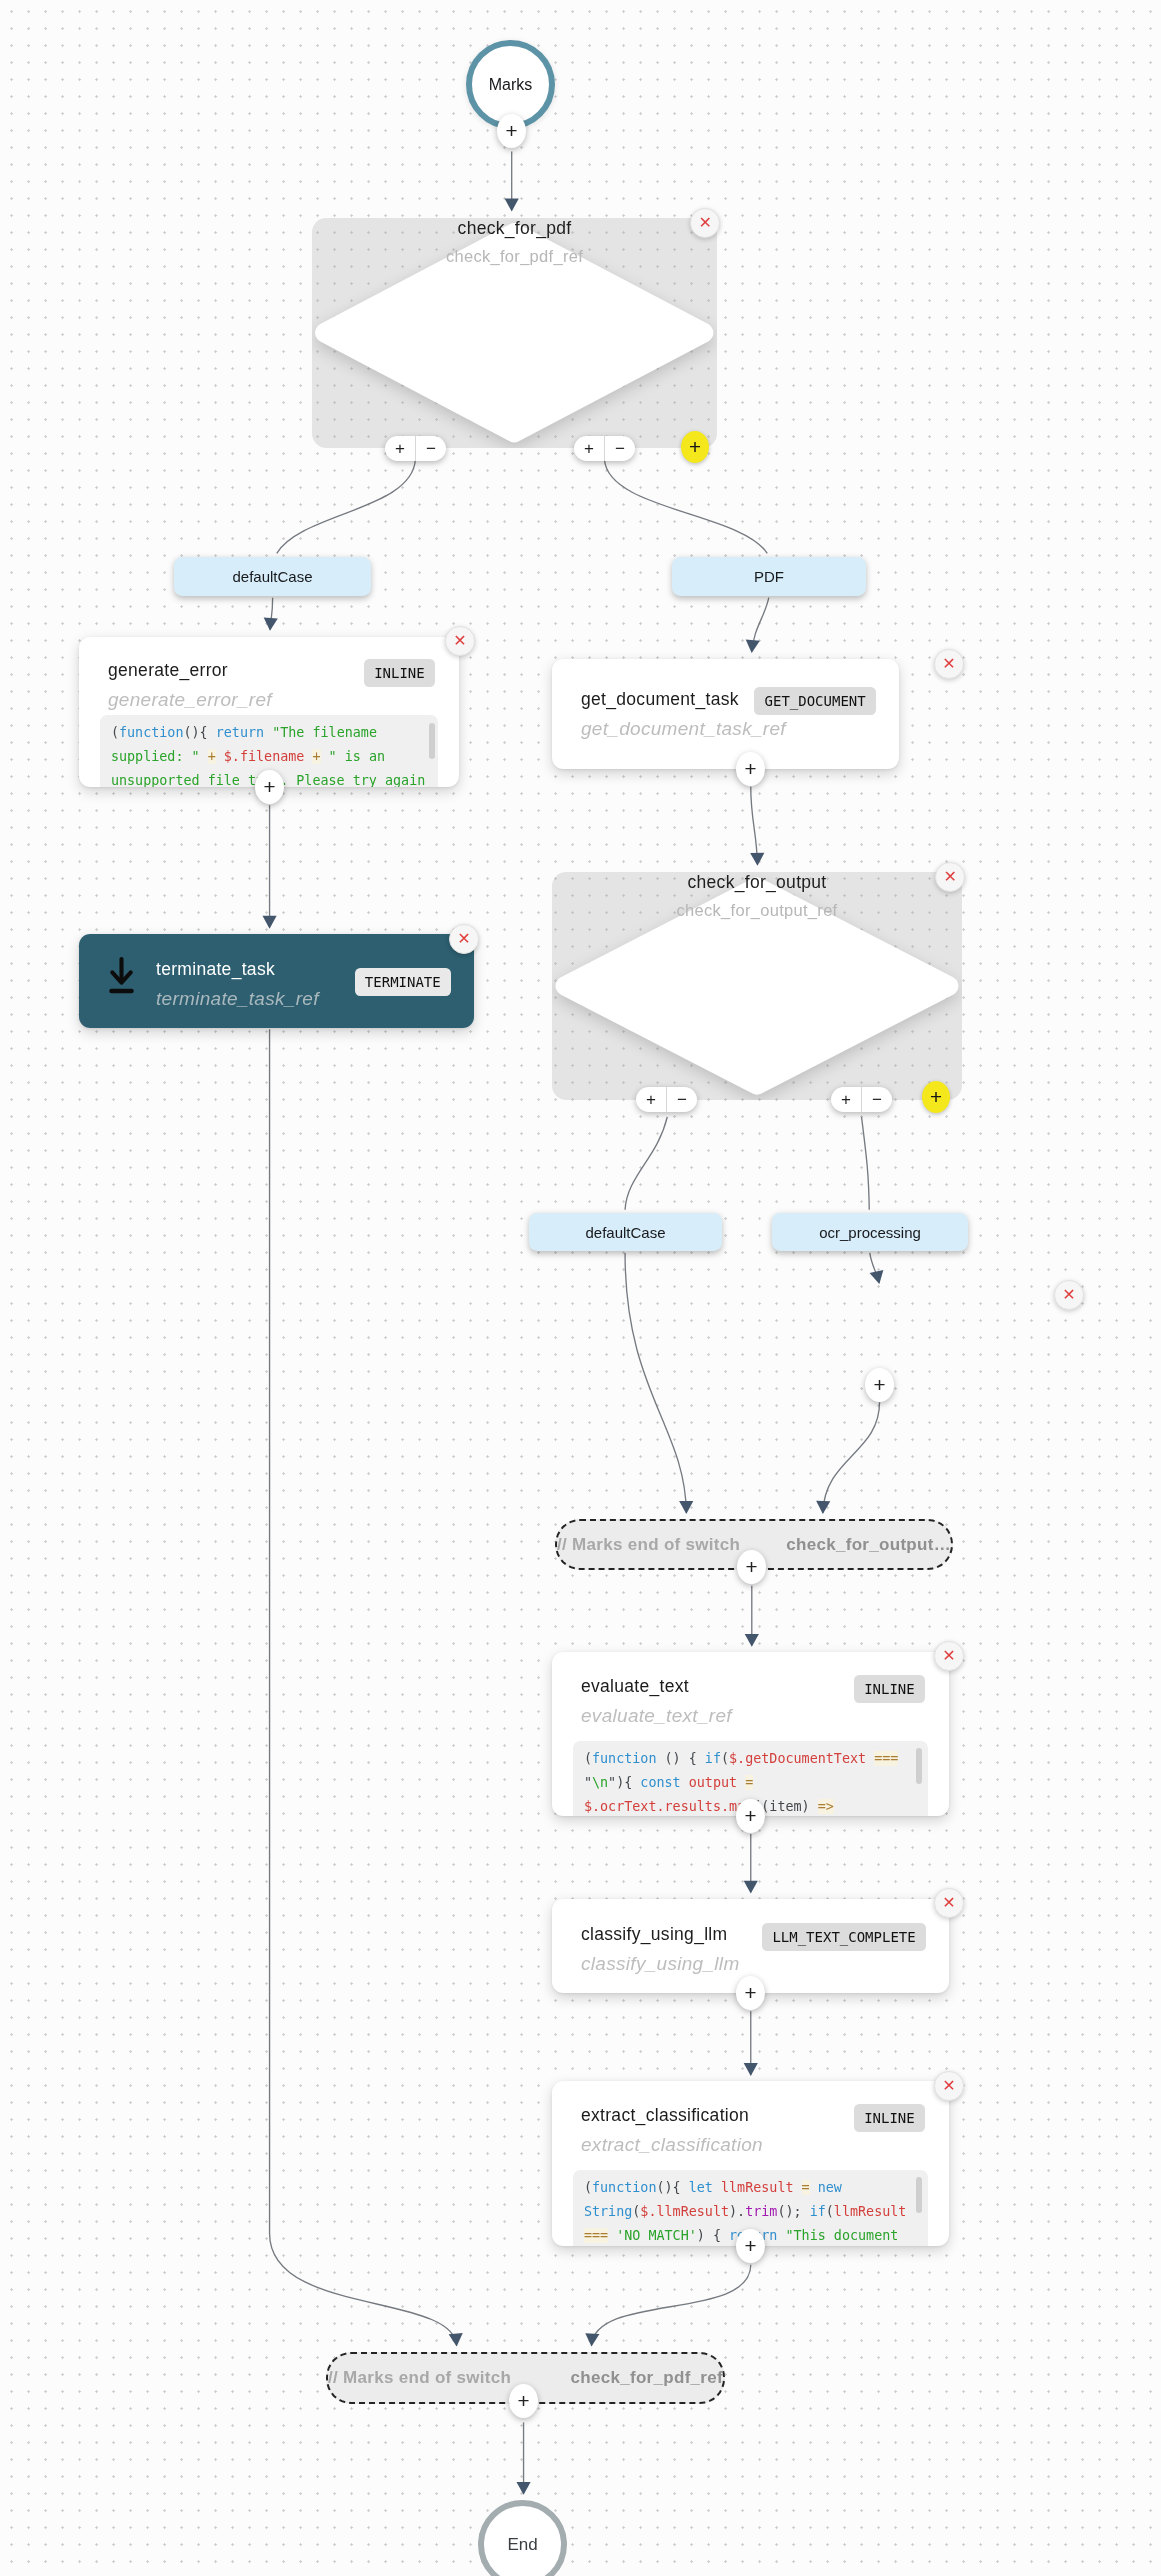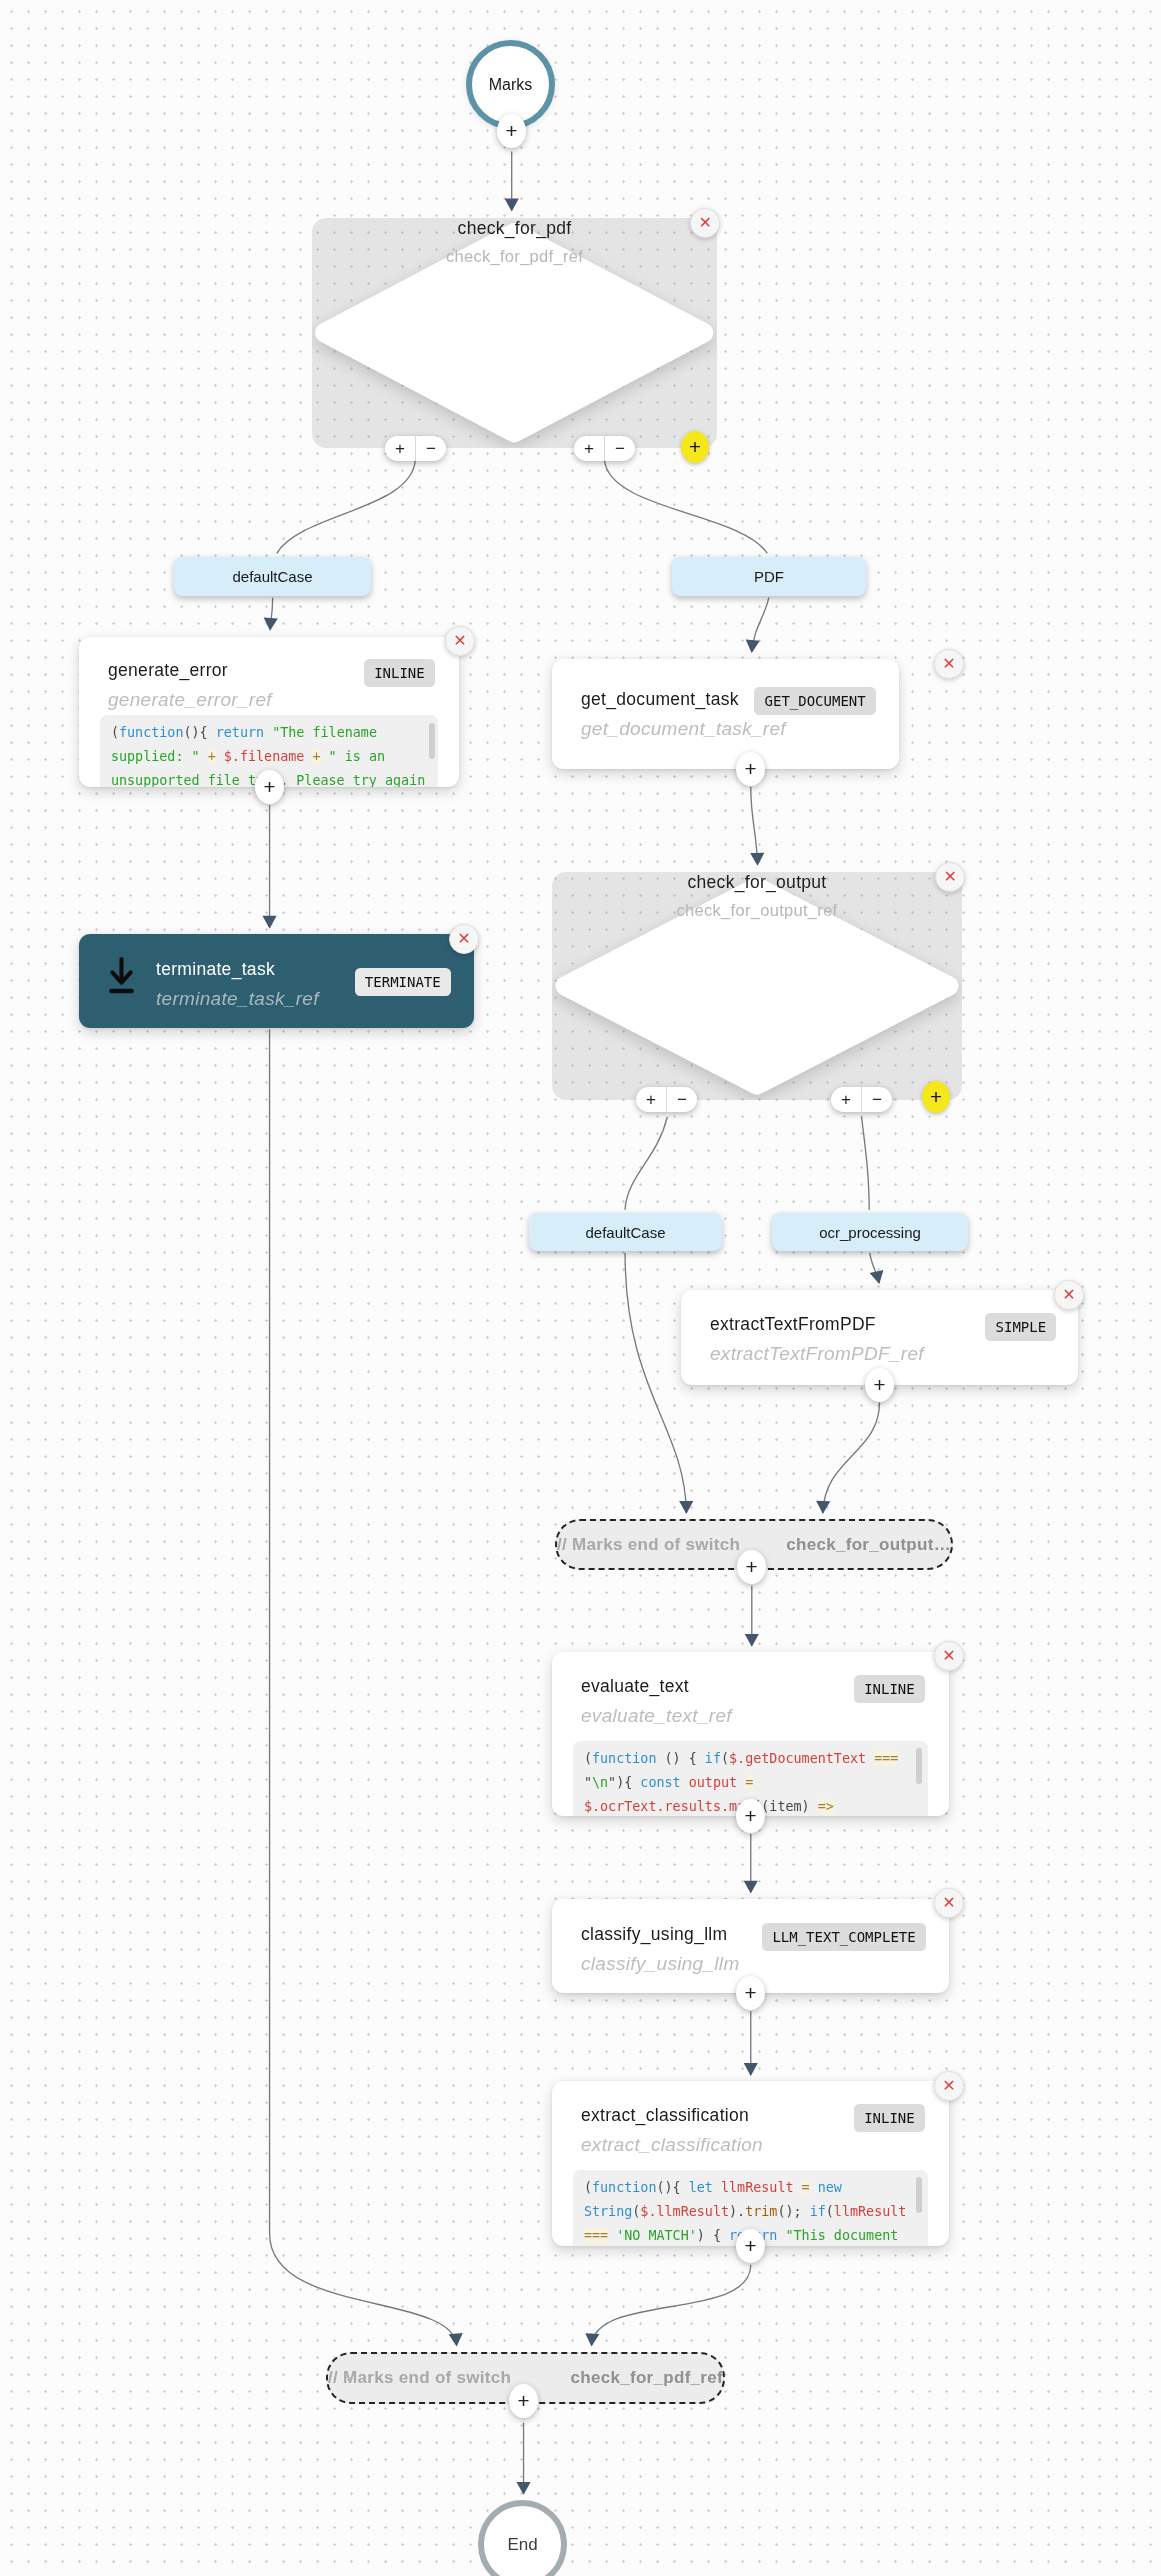--- a/index.html
+++ b/index.html
@@ -63,21 +63,21 @@
     font-size:14px;padding:6.2px 10.3px;border-radius:5.2px;z-index:4;}
 
   .code-block{position:absolute;left:20.6px;right:20.6px;background:#f0f0f0;border-radius:7.2px;
     font-family:"DejaVu Sans Mono",monospace;font-size:13.4px;line-height:24px;color:#3a3f44;
     padding:6.2px 11.3px;white-space:pre;overflow:hidden;}
   .code-line{white-space:pre;}
   .scroll-thumb{position:absolute;right:3.6px;top:7.2px;width:5.7px;height:36px;border-radius:3.1px;
     background:#cfcfcf;}
   .tok-kw{color:#2f8fce;}
   .tok-str{color:#2aa32a;}
-  .tok-fn{color:#a16207;}
+  .tok-fn{color:#a21caf;}
   .tok-var{color:#d3403c;}
   .tok-op{color:#a87c32;background:#f8f3e0;border-radius:1.5px;}
   .tok-p{color:#44484c;}
 
   
   .terminate-card{background:#2d5f70;}
   .terminate-card .card-title{left:77px;color:#fff;}
   .terminate-card .card-ref{left:77px;color:#aab9be;}
   .terminate-card .badge{background:#e9e9e9;margin-top:8px;}
   .terminate-icon{position:absolute;left:27px;top:21.6px;z-index:4;}
@@ -225,25 +225,20 @@
     </button>
   </div>
 
   <div class="branch-pill" style="left:529px;top:1213px;width:193px;height:38px;">
     <span>defaultCase</span>
   </div>
   <div class="branch-pill" style="left:772px;top:1213px;width:196px;height:38px;">
     <span>ocr_processing</span>
   </div>
 
-  <div class="task-card" style="left:681px;top:1290px;width:397px;height:95px;">
-    <div class="card-title" style="top:24px;">extractTextFromPDF</div>
-    <div class="card-ref" style="top:53px;">extractTextFromPDF_ref</div>
-    <div class="badge" style="right:21.6px;top:23px;">SIMPLE</div>
-  </div>
   <button class="close-btn" style="left:1054px;top:1280px;">
     <span>✕</span>
   </button>
   <button class="oval-plus" style="left:865px;top:1368px;">
     <span>+</span>
   </button>
 
   <div class="dashed-node" style="left:555px;top:1519px;width:394px;height:47px;">
     <span class="dash-comment">// Marks end of switch</span>
     <span class="dash-ref">check_for_output…</span>

